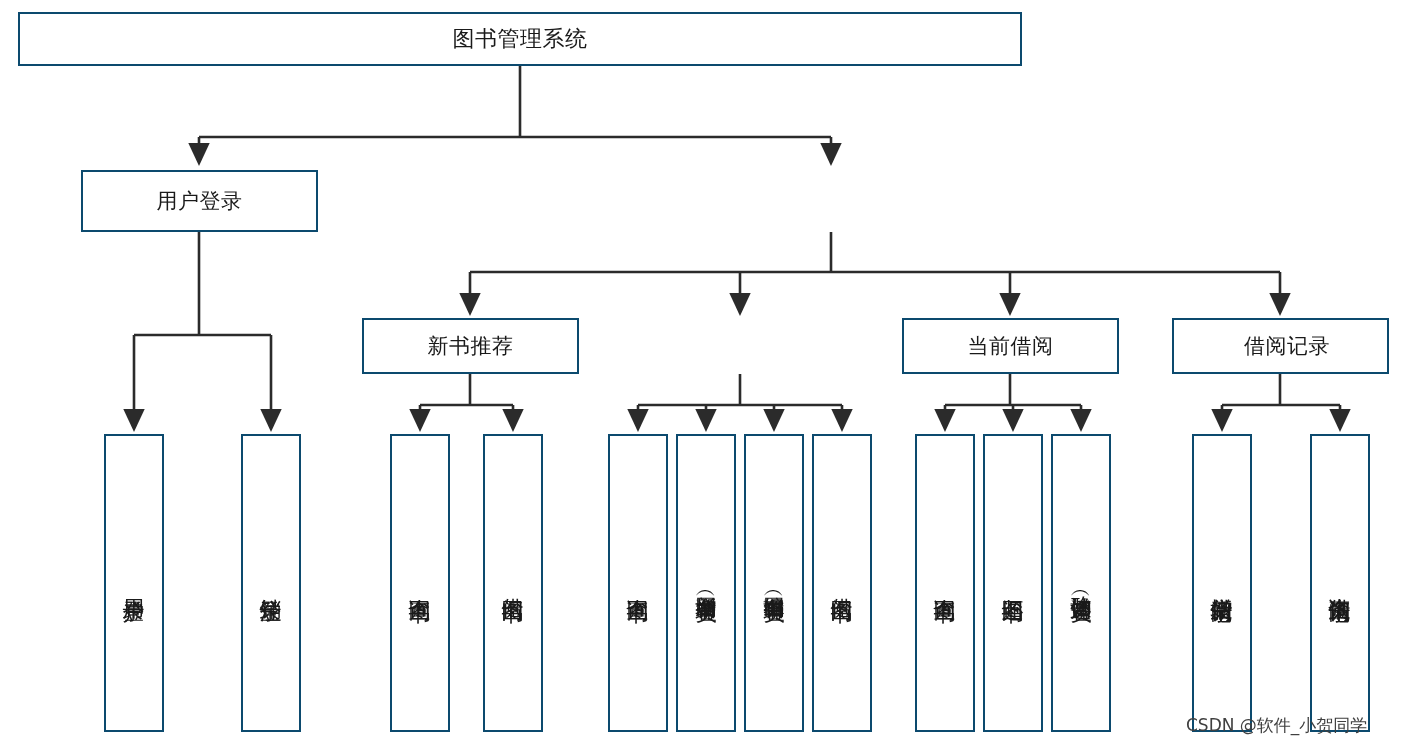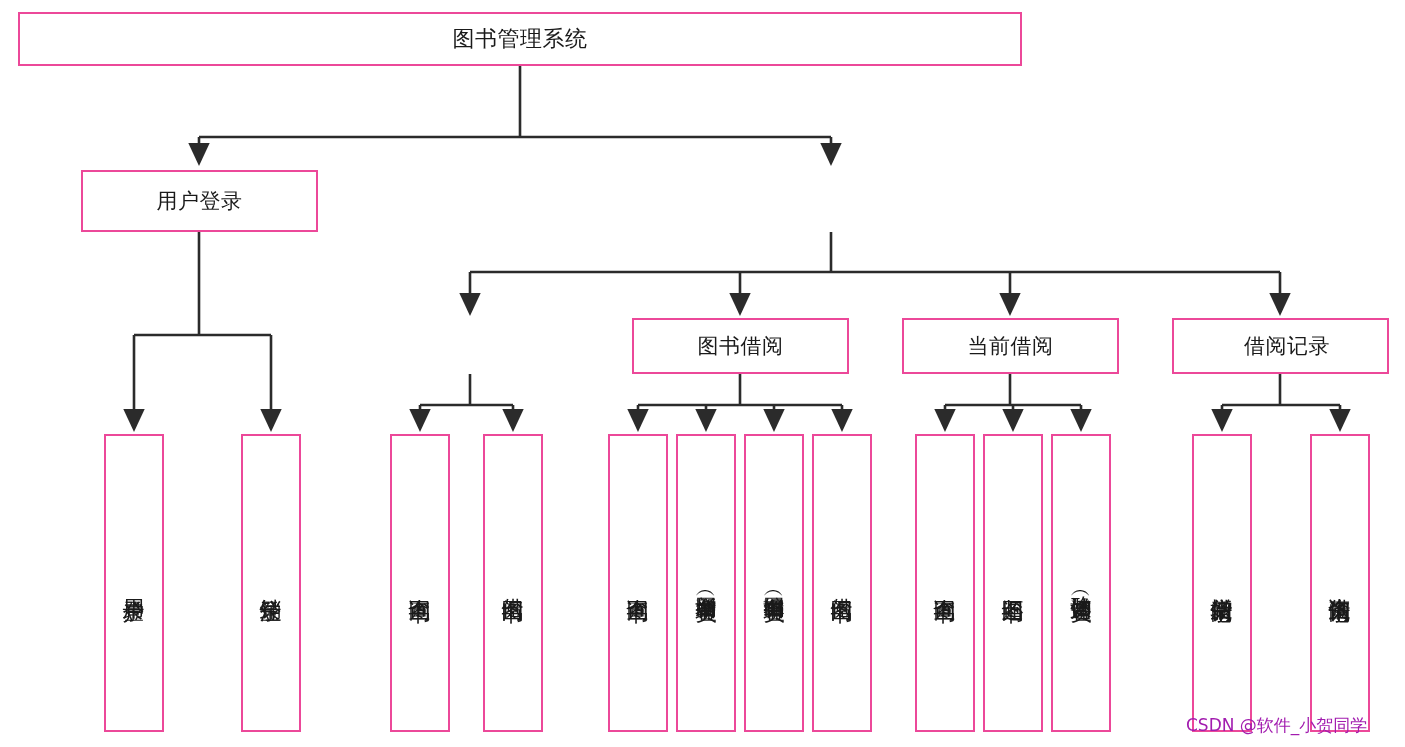--- a/index.html
+++ b/index.html
@@ -19,21 +19,21 @@
     position: absolute;
     left: 0;
     top: 0;
     width: 1405px;
     height: 747px;
   }
   .node {
     position: absolute;
     box-sizing: border-box;
     background: #ffffff;
-    border: 2px solid #ec4899;
+    border: 2px solid #0c4a6e;
     display: flex;
     align-items: center;
     justify-content: center;
     color: #1a1a1a;
   }
   .node .label {
     display: block;
     text-align: center;
     line-height: 1.18;
     white-space: pre-wrap;
@@ -61,21 +61,21 @@
     max-height: 100%;
   }
   .node.vert.tall .label {
     font-size: 21px;
   }
   #watermark {
     position: absolute;
     left: 1186px;
     top: 714px;
     font-size: 17px;
-    color: #a21caf;
+    color: #404040;
     font-family: "DejaVu Sans", "Liberation Sans", sans-serif;
     white-space: nowrap;
     pointer-events: none;
   }
 </style>
 </head>
 <body>
 
 <div id="canvas">
 
@@ -130,22 +130,22 @@
   </svg>
 
   <div class="node horiz title" style="left:18px; top:12px; width:1004px; height:54px;">
     <span class="label">图书管理系统</span>
   </div>
 
   <div class="node horiz" style="left:81px; top:170px; width:237px; height:62px;">
     <span class="label">用户登录</span>
   </div>
 
-  <div class="node horiz" style="left:632px; top:318px; width:217px; height:56px;">
-    <span class="label">图书借阅</span>
+  <div class="node horiz" style="left:362px; top:318px; width:217px; height:56px;">
+    <span class="label">新书推荐</span>
   </div>
   <div class="node horiz" style="left:902px; top:318px; width:217px; height:56px;justify-content:center;">
     <span class="label">当前借阅</span>
   </div>
   <div class="node horiz" style="left:1172px; top:318px; width:217px; height:56px;padding-left:13px;">
     <span class="label">借阅记录</span>
   </div>
 
   <div class="node vert" style="left:104px; top:434px; width:60px; height:298px;">
     <span class="label">用户登录</span>

